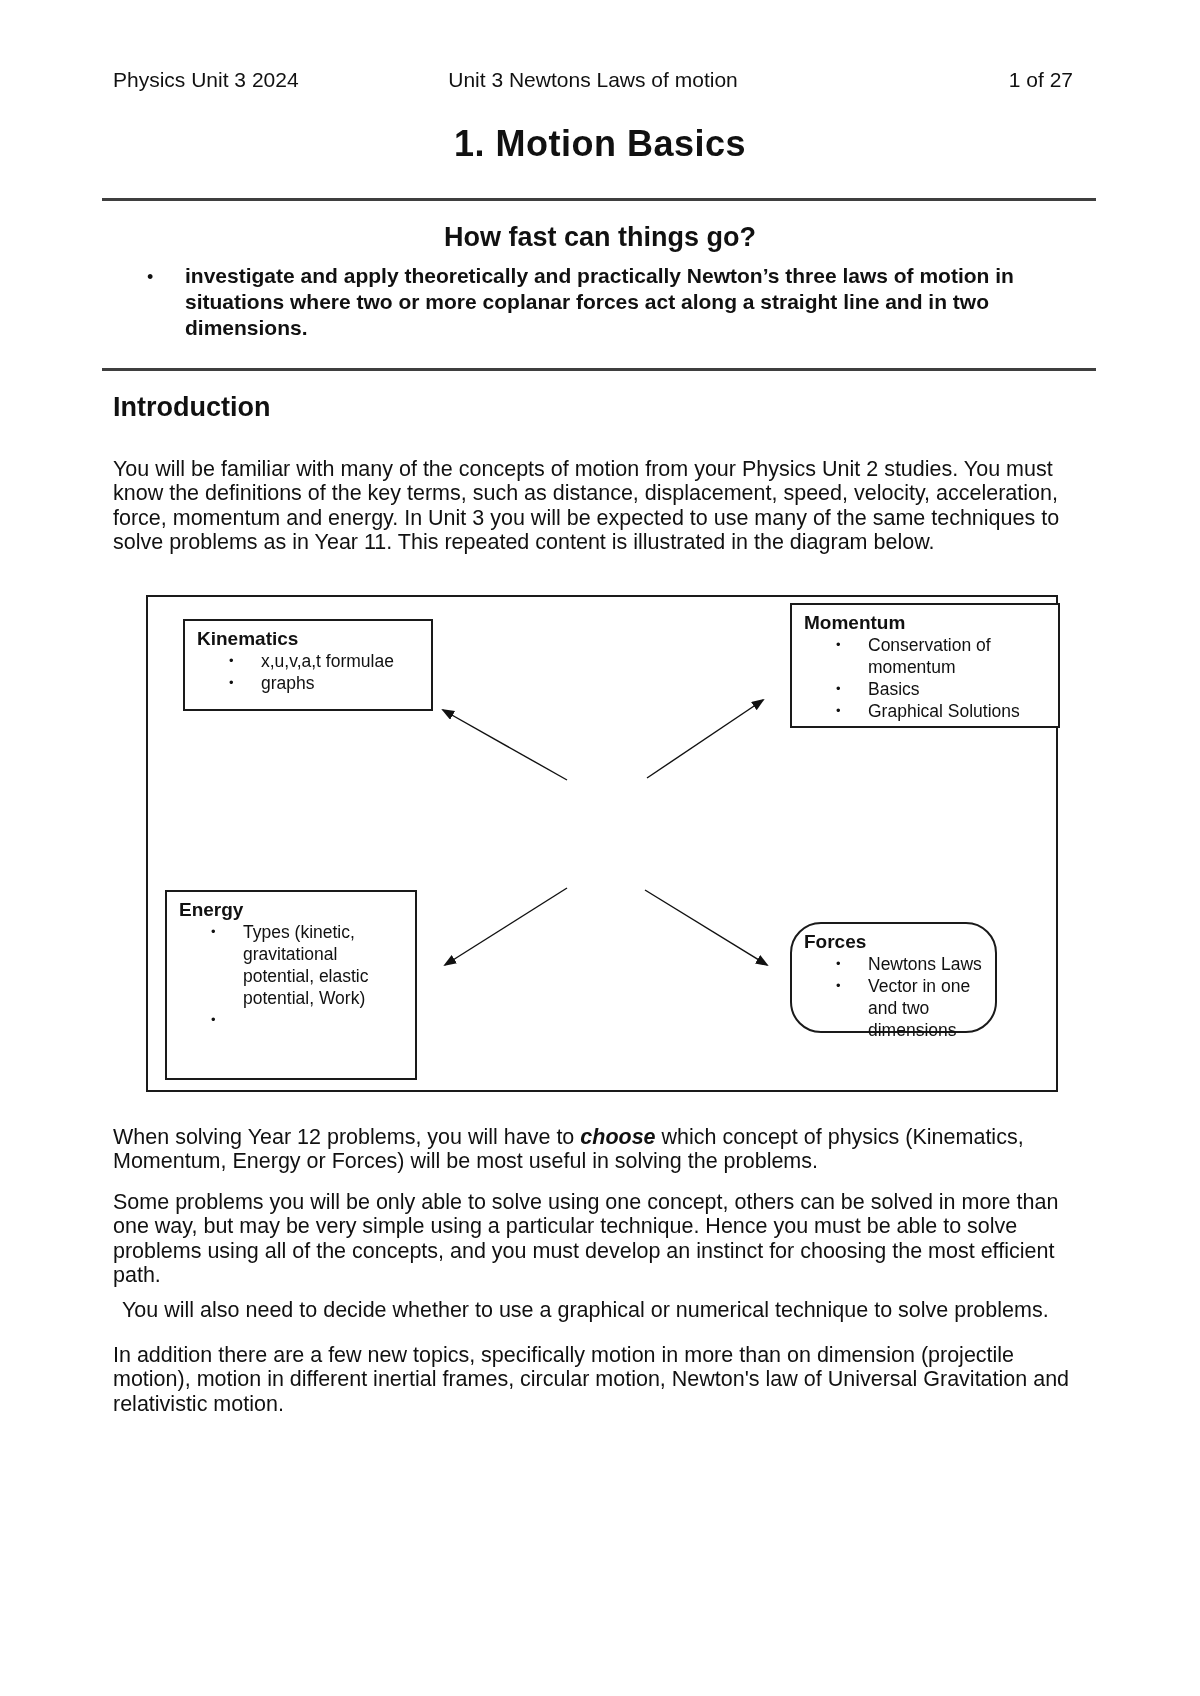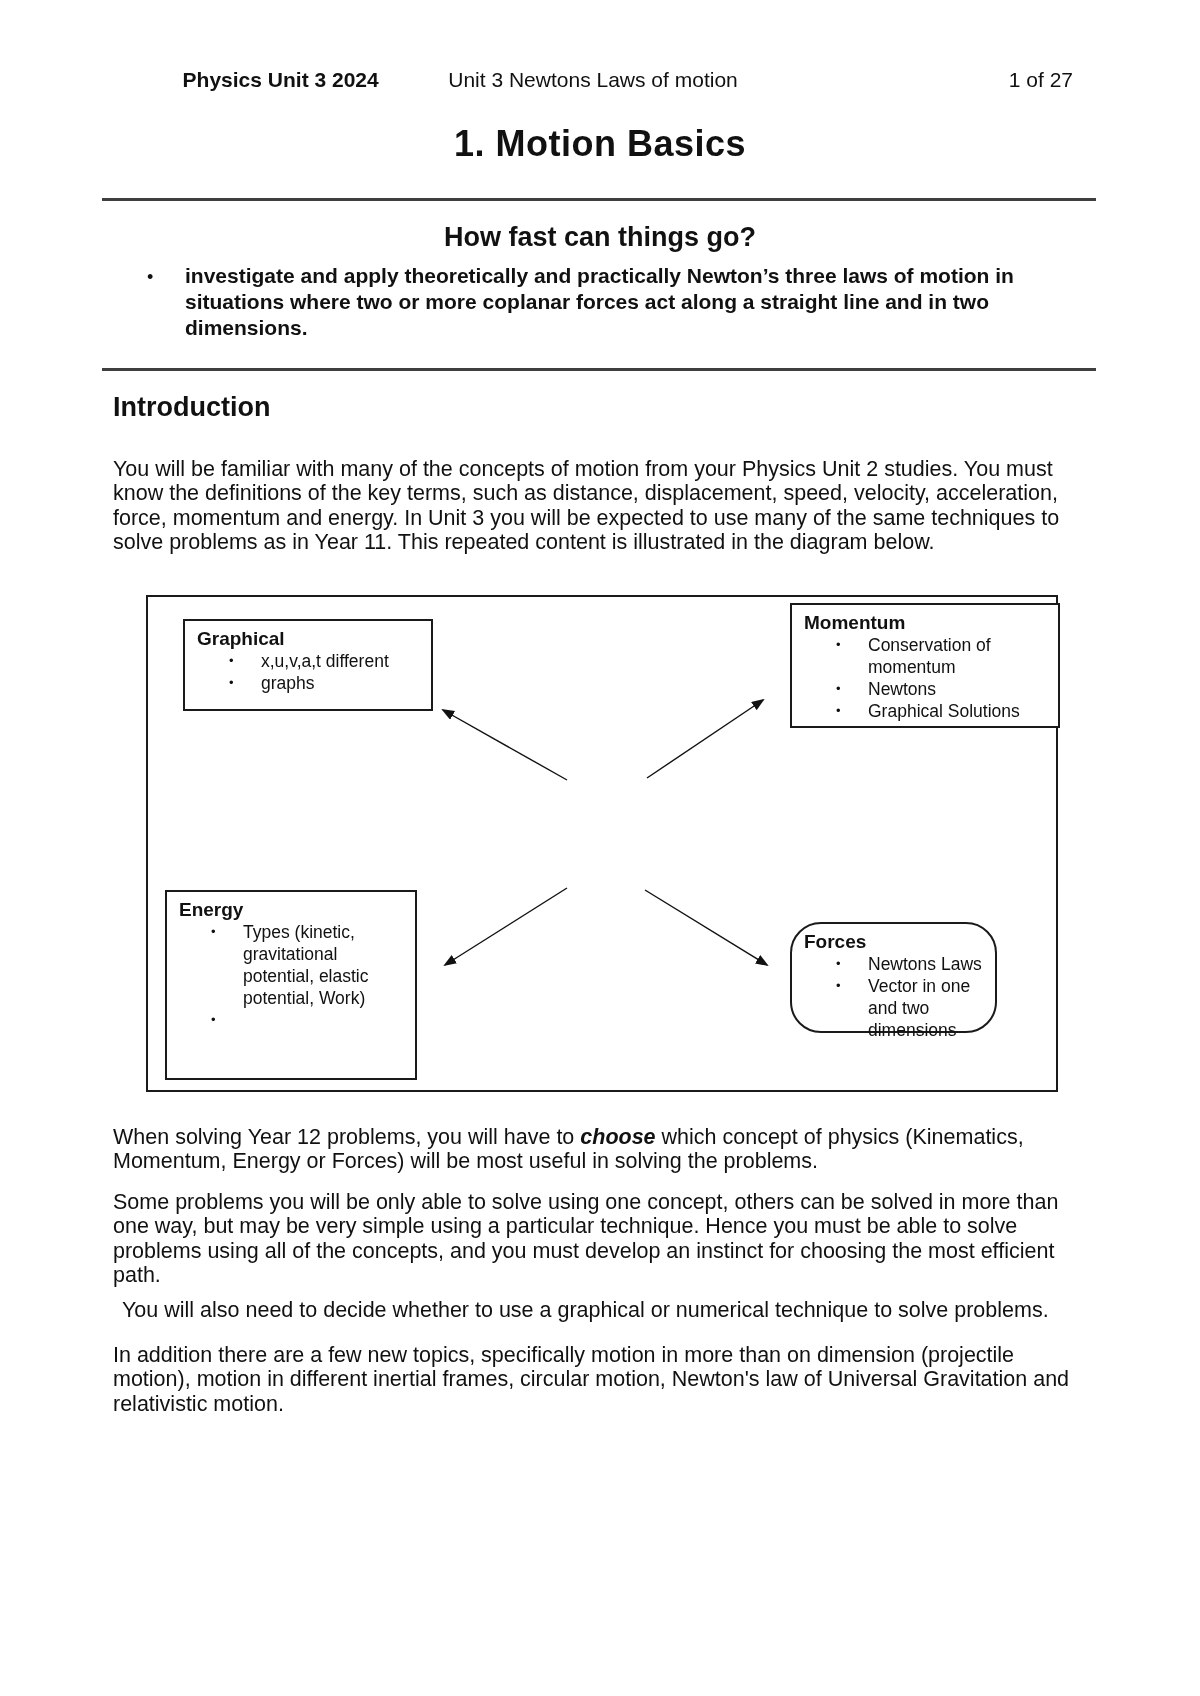--- a/index.html
+++ b/index.html
@@ -1,21 +1,21 @@
 <!DOCTYPE html>
 <html><head>
 <meta charset="utf-8">
 <style>
   html,body { margin:0; padding:0; background:#ffffff; }
   body { width:1200px; height:1696px; position:relative; font-family:"Liberation Sans", sans-serif; color:#111; }
   .abs { position:absolute; }
 
   
   .doc-header { top:68px; left:113px; width:960px; display:grid; grid-template-columns:1fr auto 1fr; font-size:21px; line-height:24px; }
-  .doc-header .h-left  { text-align:center;font-weight:bold; }
+  .doc-header .h-left  { text-align:left; }
   .doc-header .h-mid   { text-align:center; }
   .doc-header .h-right { text-align:right; }
 
   
   .doc-title { top:124px; left:110px; width:980px; text-align:center; font-size:36px; font-weight:bold; line-height:40px; letter-spacing:0.5px; }
   .rule { left:102px; width:994px; height:3px; background:#3f3f3f; }
   .rule-1 { top:198px; }
   .rule-2 { top:368px; }
   .q-heading { top:222px; left:110px; width:980px; text-align:center; font-size:27px; font-weight:bold; line-height:30px; }
 
@@ -82,43 +82,43 @@
         <path d="M0,0 L13,5 L0,10 z" fill="#111"></path>
       </marker>
     </defs>
     <line x1="419" y1="183" x2="295" y2="113" stroke="#111" stroke-width="1.4" marker-end="url(#ah)"></line>
     <line x1="499" y1="181" x2="615" y2="103" stroke="#111" stroke-width="1.4" marker-end="url(#ah)"></line>
     <line x1="419" y1="291" x2="297" y2="368" stroke="#111" stroke-width="1.4" marker-end="url(#ah)"></line>
     <line x1="497" y1="293" x2="619" y2="368" stroke="#111" stroke-width="1.4" marker-end="url(#ah)"></line>
   </svg>
 
   <div class="dbox box-kinematics">
-    <div class="dbox-title">Graphical</div>
+    <div class="dbox-title">Kinematics</div>
     <ul>
       <li>
           <span class="li-dot">•</span>
-          <span class="li-text">x,u,v,a,t different</span>
+          <span class="li-text">x,u,v,a,t formulae</span>
         </li>
       <li>
           <span class="li-dot">•</span>
           <span class="li-text">graphs</span>
         </li>
     </ul>
   </div>
 
   <div class="dbox box-momentum">
     <div class="dbox-title">Momentum</div>
     <ul>
       <li>
           <span class="li-dot">•</span>
           <span class="li-text">Conservation of momentum</span>
         </li>
       <li>
           <span class="li-dot">•</span>
-          <span class="li-text">Newtons</span>
+          <span class="li-text">Basics</span>
         </li>
       <li>
           <span class="li-dot">•</span>
           <span class="li-text">Graphical Solutions</span>
         </li>
     </ul>
   </div>
 
 
   <div class="dbox box-energy">

